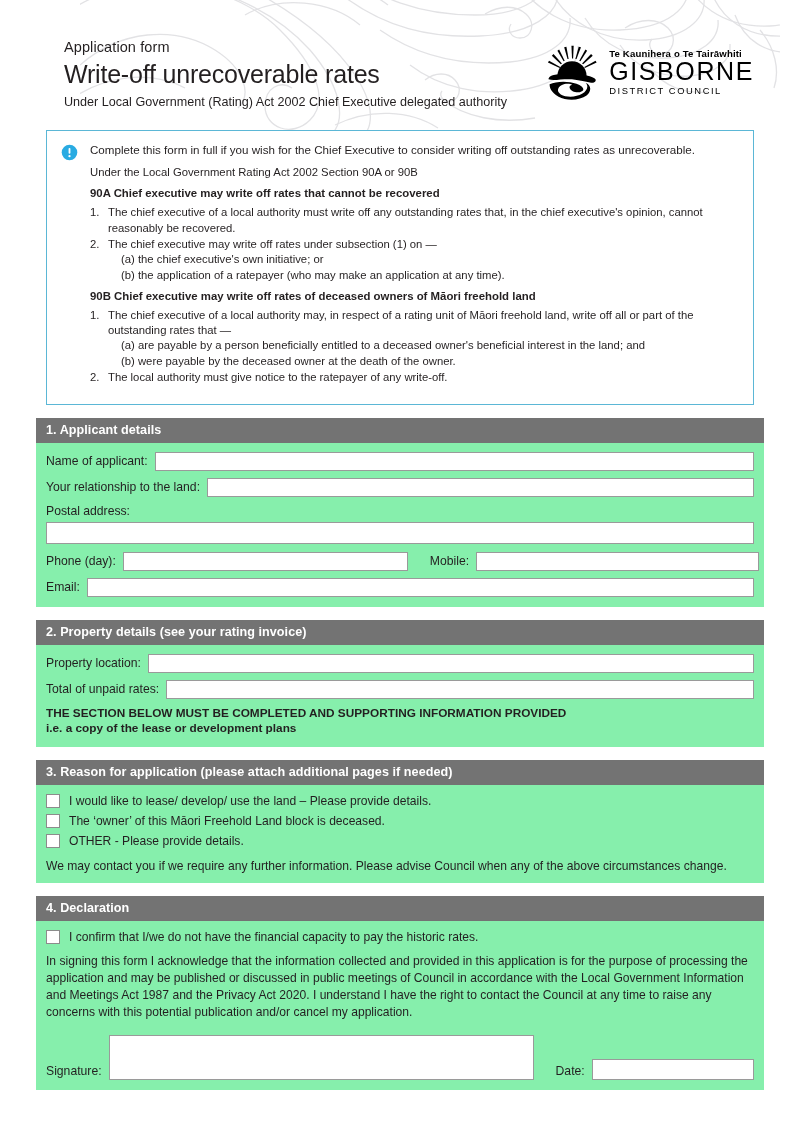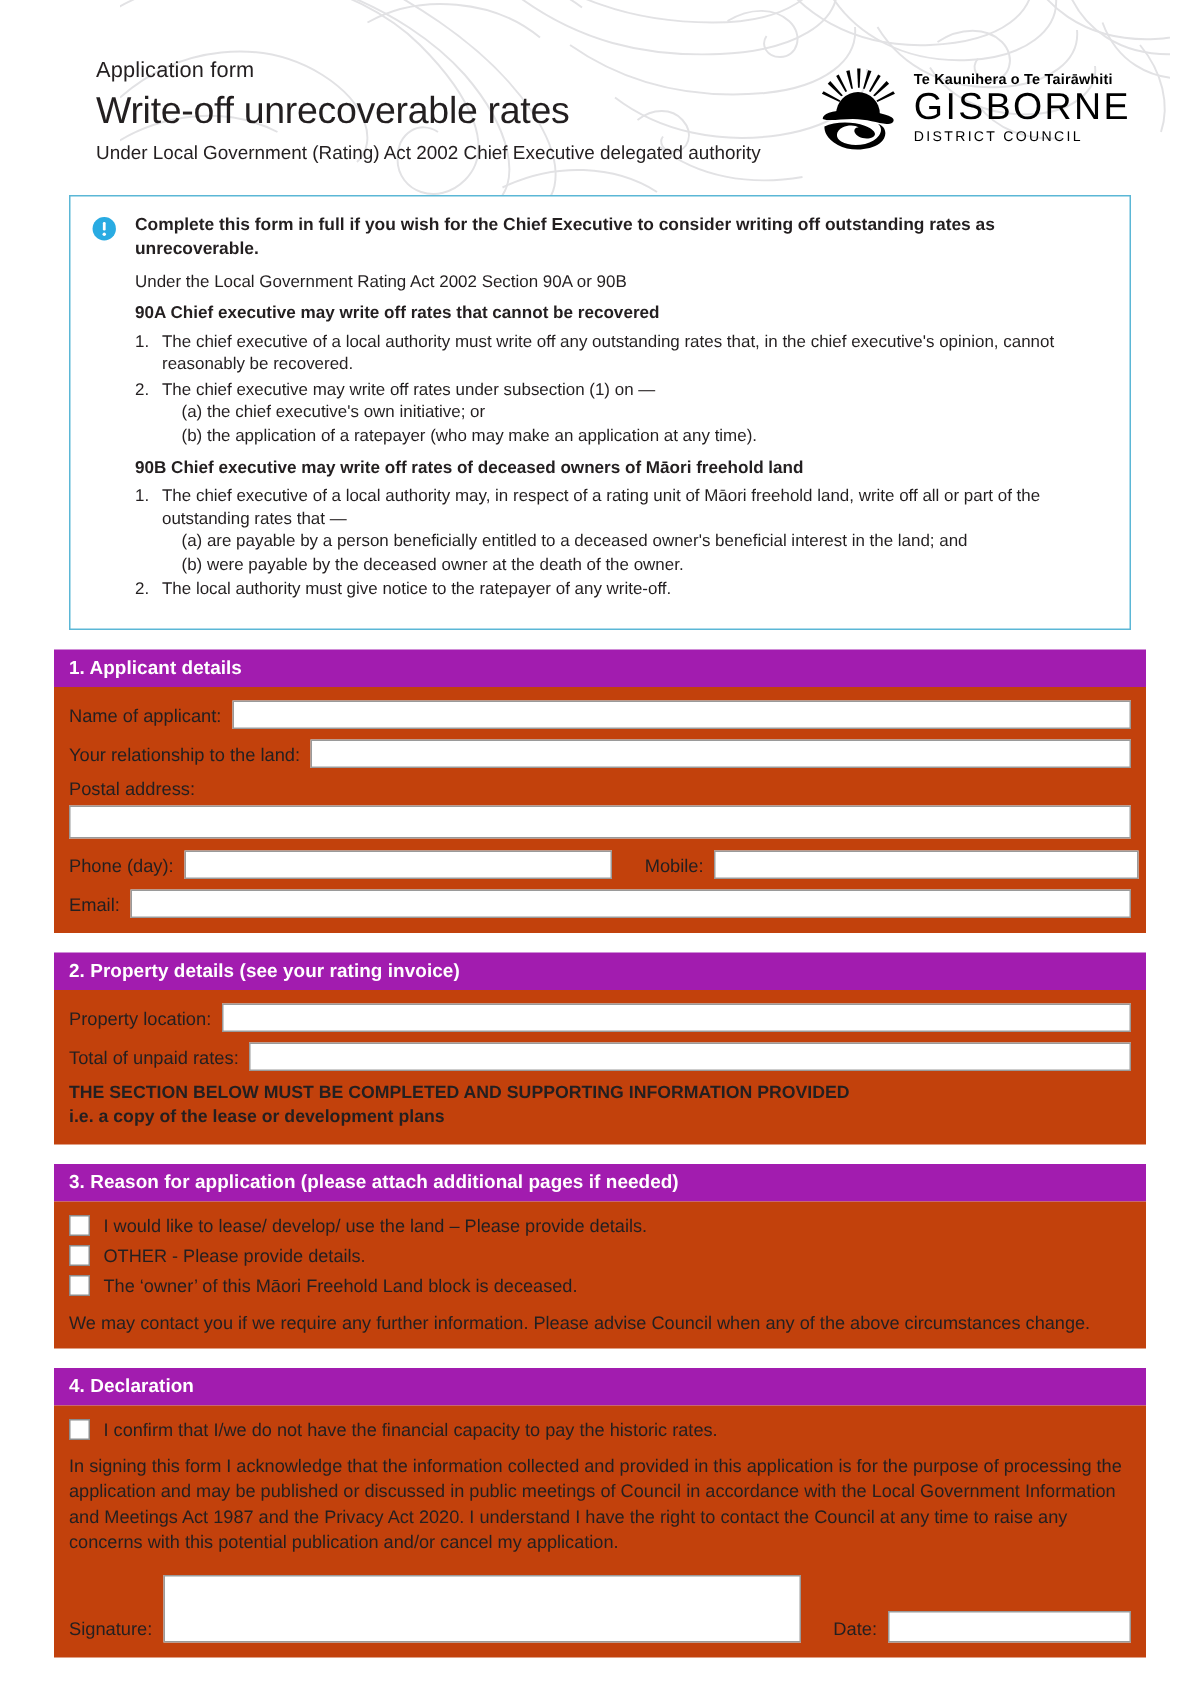--- a/index.html
+++ b/index.html
@@ -95,21 +95,21 @@
     display: flex;
     gap: 12px;
   }
   .info-icon {
     flex: 0 0 auto;
     width: 17px; height: 17px;
     margin-top: 2px;
   }
   .info-body { flex: 1 1 auto; font-size: 11.3px; line-height: 1.38; }
   .info-lead {
-    font-weight: bold;
+    font-weight: normal;
     font-size: 11.6px;
     line-height: 1.37;
     margin-bottom: 7px;
   }
   .info-under { margin-bottom: 6px; font-size: 11.3px; }
   .info-head {
     font-weight: bold;
     font-size: 11.4px;
     margin-bottom: 3px;
   }
@@ -123,30 +123,30 @@
   .olist > li > .num {
     position: absolute; left: 0; top: 0;
     width: 16px;
     text-align: left;
   }
   .sublist { margin: 0; padding-left: 13px; list-style: none; }
   .sublist li { line-height: 1.36; }
 
   
   .section-bar {
-    background: #a21caf;
+    background: #737373;
     color: #ffffff;
     font-weight: bold;
     font-size: 12.6px;
     padding: 5px 10px 6px 10px;
     margin-top: 13px;
     letter-spacing: 0.05px;
   }
   .section-body {
-    background: #c2410c;
+    background: #86efac;
     padding: 9px 10px 10px 10px;
   }
 
   
   .field-row {
     display: flex;
     align-items: center;
     margin-bottom: 7px;
   }
   .field-row:last-child { margin-bottom: 0; }
@@ -396,25 +396,25 @@
 
   <div class="section-bar">3. Reason for application (please attach additional pages if needed)</div>
   <div class="section-body">
 
     <div class="cb-row">
       <div class="cb-box"></div>
       <div class="cb-label">I would like to lease/ develop/ use the land – Please provide details.</div>
     </div>
     <div class="cb-row">
       <div class="cb-box"></div>
-      <div class="cb-label">OTHER - Please provide details.</div>
+      <div class="cb-label">The ‘owner’ of this Māori Freehold Land block is deceased.</div>
     </div>
     <div class="cb-row">
       <div class="cb-box"></div>
-      <div class="cb-label">The ‘owner’ of this Māori Freehold Land block is deceased.</div>
+      <div class="cb-label">OTHER - Please provide details.</div>
     </div>
 
     <div class="note-text">We may contact you if we require any further information. Please advise Council when any of the above circumstances change.</div>
   </div>
 
   <div class="section-bar">4. Declaration</div>
   <div class="section-body">
 
     <div class="cb-row">
       <div class="cb-box"></div>

